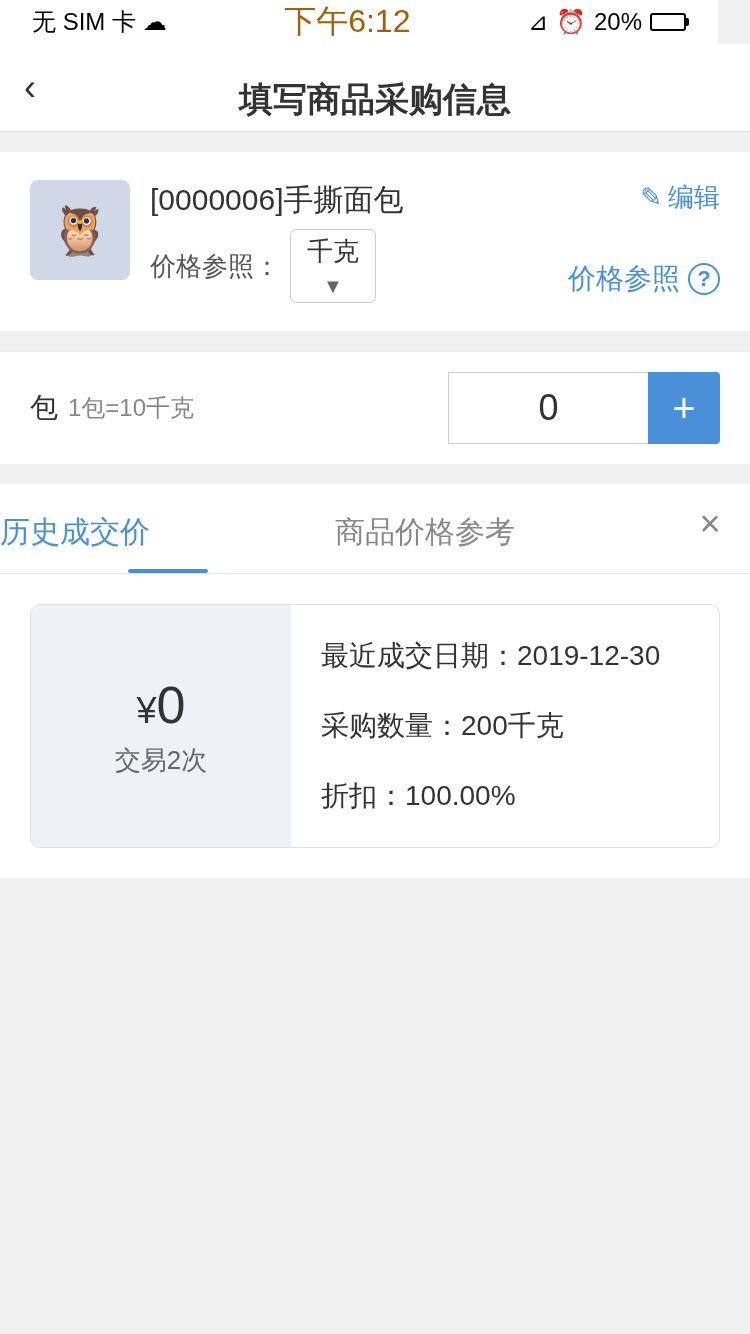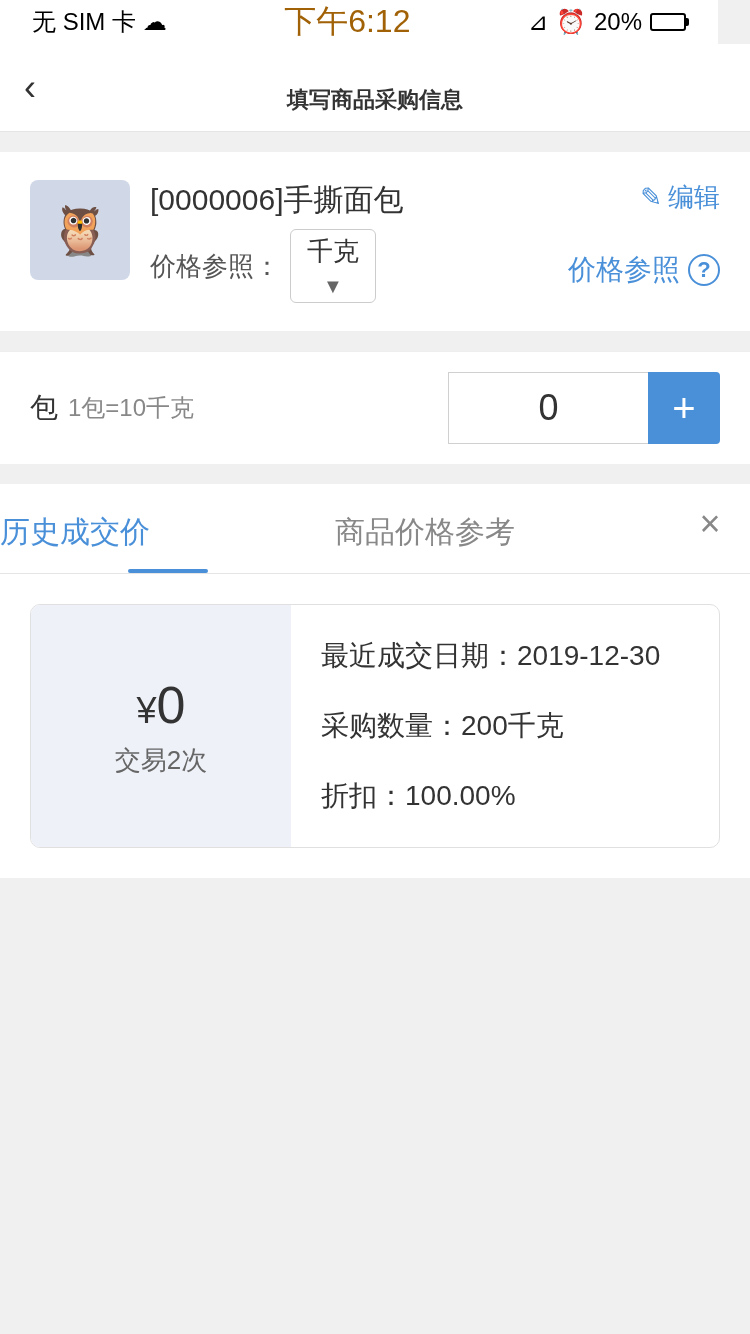--- a/index.html
+++ b/index.html
@@ -84,21 +84,21 @@
       border-bottom: 1px solid #e5e5e5;
     }
     .nav-back {
       position: absolute;
       left: 24px;
       font-size: 36px;
       color: #333;
       cursor: pointer;
     }
     .nav-title {
-      font-size: 22px;
+      font-size: 34px;
       font-weight: 600;
       color: #333;
       margin-top: 24px;
     }
 
     
     .product-section {
       background: #fff;
       padding: 28px 30px;
       margin-top: 20px;
@@ -167,21 +167,21 @@
       align-items: center;
       gap: 6px;
       cursor: pointer;
     }
     .product-price-ref {
       font-size: 28px;
       color: #4a90d9;
       display: flex;
       align-items: center;
       gap: 8px;
-      margin-top: 6px;
+      margin-top: 15px;
     }
     .price-ref-icon {
       width: 32px;
       height: 32px;
       border: 2px solid #4a90d9;
       border-radius: 50%;
       display: inline-flex;
       align-items: center;
       justify-content: center;
       font-size: 22px;

